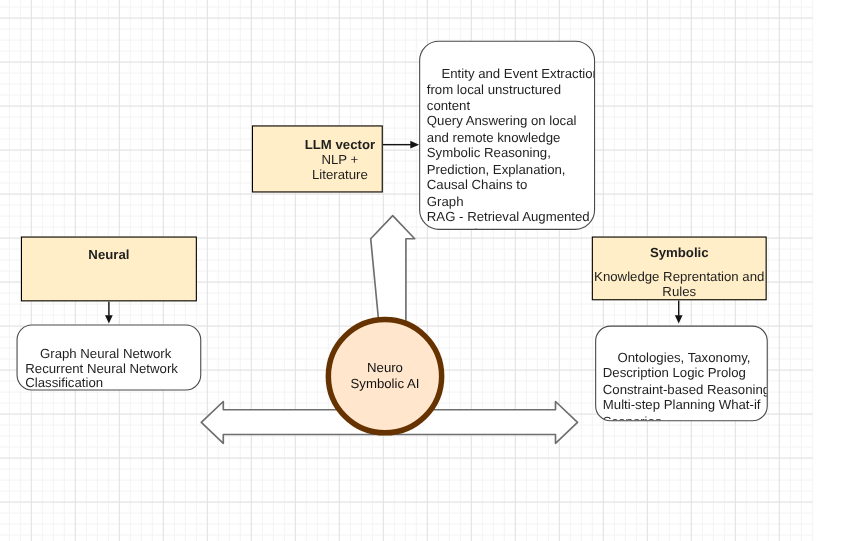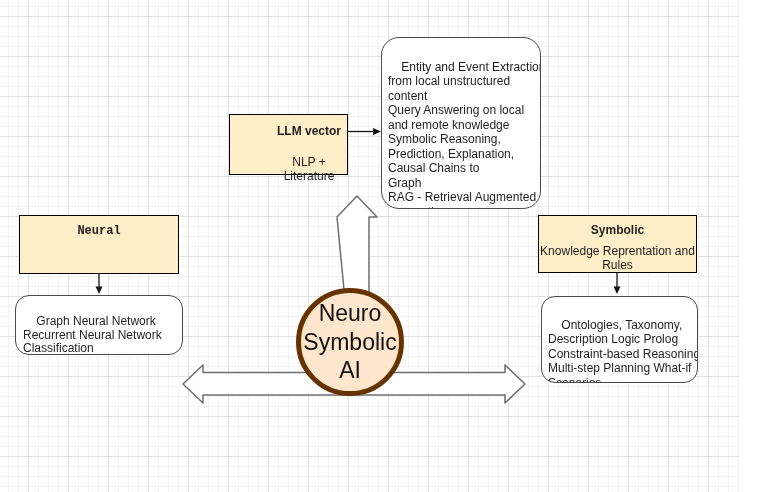--- a/index.html
+++ b/index.html
@@ -28,35 +28,35 @@
     background:#ffeec7;border:1px solid #000000;
     display:flex;flex-direction:column;align-items:center;text-align:center;
   }
   .yellow .title{font-weight:bold;}
   .rounded{
     background:#ffffff;border:1.3px solid #4a4a4a;border-radius:14px;
     white-space:pre;line-height:14.5px;overflow:hidden;
   }
   .llm{left:229px;top:114px;width:119px;height:61px;padding-left:41px;}
   .llm .title{margin-top:9px;}
-  .llm .subtitle{margin-top:17px;}
-  .neural{left:19px;top:215px;width:160px;height:59px;font-family:Liberation Mono, monospace;}
+  .llm .subtitle{}
+  .neural{left:19px;top:215px;width:160px;height:59px;}
   .neural .title{margin-top:8px;}
   .neural .subtitle{margin-top:14px;white-space:nowrap;}
   .symbolic{left:538px;top:215px;width:159px;height:58px;}
   .symbolic .title{margin-top:7px;}
   .symbolic .subtitle{margin-top:7px;white-space:pre-line;line-height:14px;}
   .outputs{left:381px;top:37px;width:160px;height:172px;border-radius:18px;padding:7px 4px 0 6px;}
   .nmethods{left:15px;top:295px;width:168px;height:60px;padding:6px 4px 0 7px;line-height:13.3px;}
   .smethods{left:541px;top:296px;width:157px;height:87px;padding:6px 4px 0 6px;}
   .circle{
     left:296px;top:288px;width:108px;height:108px;
     background:#ffe6cc;border:5px solid #663300;border-radius:50%;
     display:flex;align-items:center;justify-content:center;text-align:center;
-    font-size:23px;line-height:1.25;color:#111111;white-space:pre-line;
+    font-size:12px;line-height:1.25;color:#111111;white-space:pre-line;
   }
 </style>
 </head>
 <body>
 
 <div class="stage">
 
   <div class="grid"></div>
 
   <svg class="overlay" viewBox="0 0 768 492" xmlns="http://www.w3.org/2000/svg">

